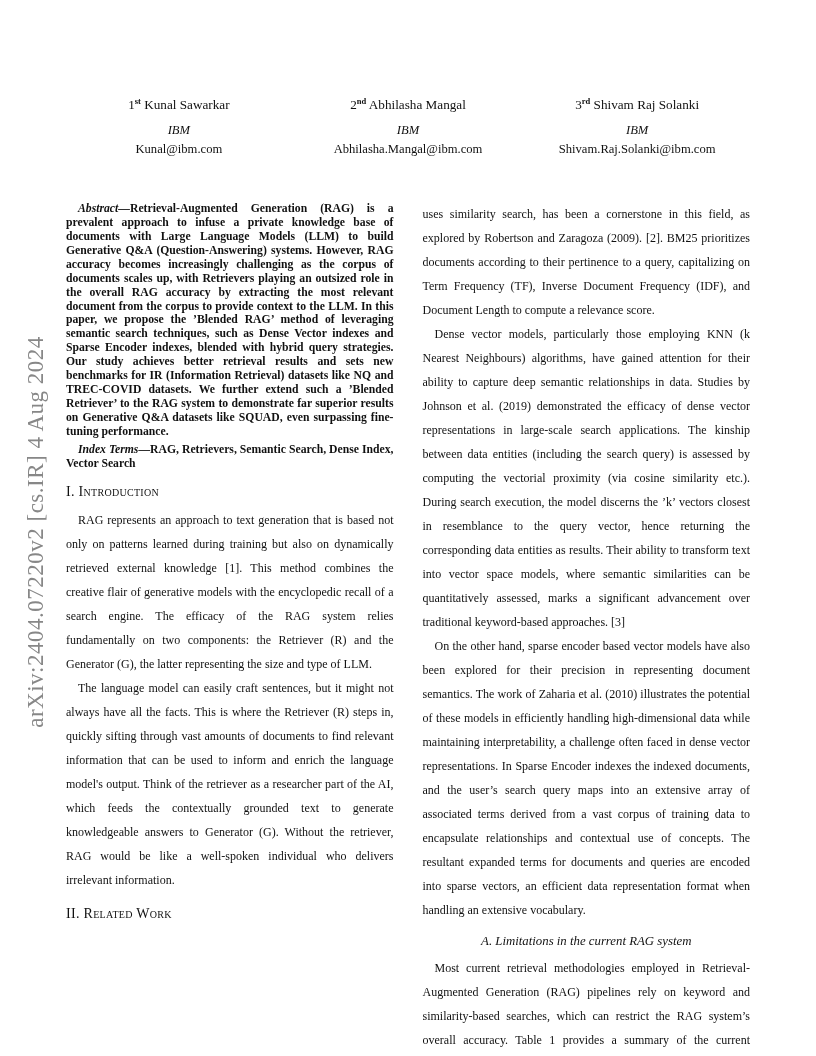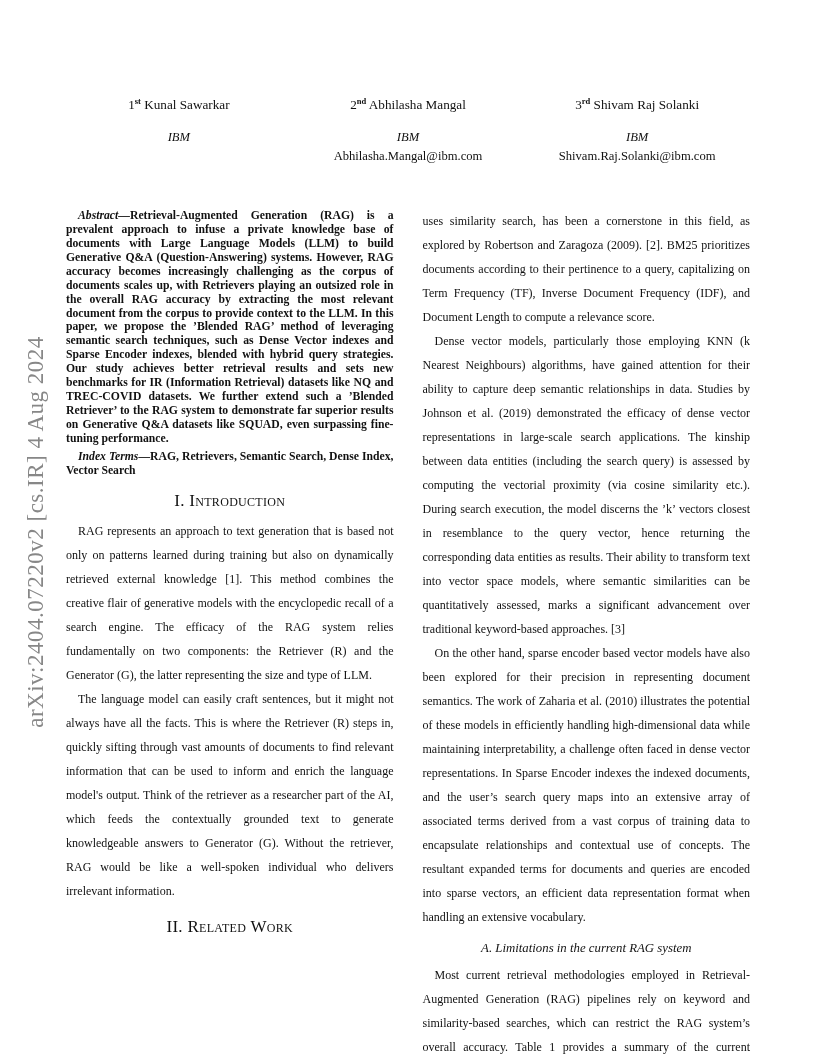--- a/index.html
+++ b/index.html
@@ -47,21 +47,21 @@
     margin-top: 34px;
   }
   .author {
     width: 33%;
     text-align: center;
     font-size: 12.6px;
     line-height: 1.35;
   }
   .author .author-name { font-size: 13.2px; }
   .author .author-name sup { font-size: 8.5px; font-weight: bold; }
-  .author .author-affil { font-style: italic; margin-top: 15px; }
+  .author .author-affil { font-style: italic; margin-top: 8px; }
   .author .author-email { margin-top: 2px; }
 
   .columns {
     display: flex;
     gap: 29px;
     margin-top: 44px;
   }
   .col {
     flex: 1 1 0;
     min-width: 0;
@@ -86,24 +86,23 @@
     text-align: justify;
     text-indent: 12px;
     margin: 0;
     hyphens: auto;
     -webkit-hyphens: auto;
   }
   p.index-terms-par { margin-top: 4px; }
   .lead-label { font-style: italic; font-weight: bold; }
 
   h2.section-heading {
-    font-size: 17px;
+    font-size: 14px;
     font-weight: normal;
     font-variant: small-caps;
-    text-align: center;
     letter-spacing: 0.3px;
     margin: 14px 0 8px 0;
   }
   h3.subsection-heading {
     font-size: 12.8px;
     font-weight: normal;
     font-style: italic;
     text-align: center;
     margin: 12px 0 7px 0;
   }
@@ -113,20 +112,21 @@
 
 <div class="arxiv-banner">arXiv:2404.07220v2  [cs.IR]  4 Aug 2024</div>
 
 <div class="page">
 
 
   <div class="authors">
     <div class="author">
       <div class="author-name"><span>1</span><sup>st</sup><span> Kunal Sawarkar</span></div>
       <div class="author-affil">IBM</div>
+      <div class="author-email">Kunal@ibm.com</div>
     </div>
     <div class="author">
       <div class="author-name"><span>2</span><sup>nd</sup><span> Abhilasha Mangal</span></div>
       <div class="author-affil">IBM</div>
       <div class="author-email">Abhilasha.Mangal@ibm.com</div>
     </div>
     <div class="author">
       <div class="author-name"><span>3</span><sup>rd</sup><span> Shivam Raj Solanki</span></div>
       <div class="author-affil">IBM</div>
       <div class="author-email">Shivam.Raj.Solanki@ibm.com</div>

